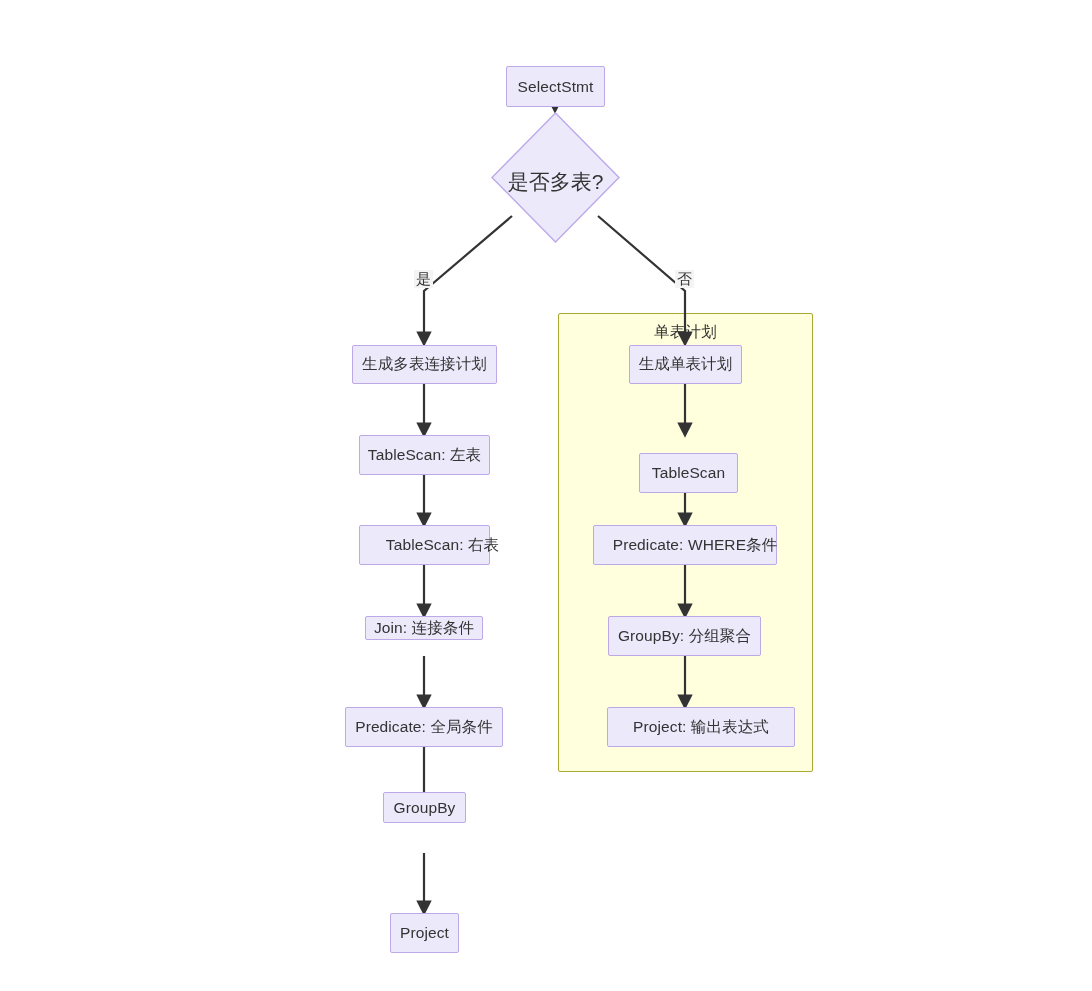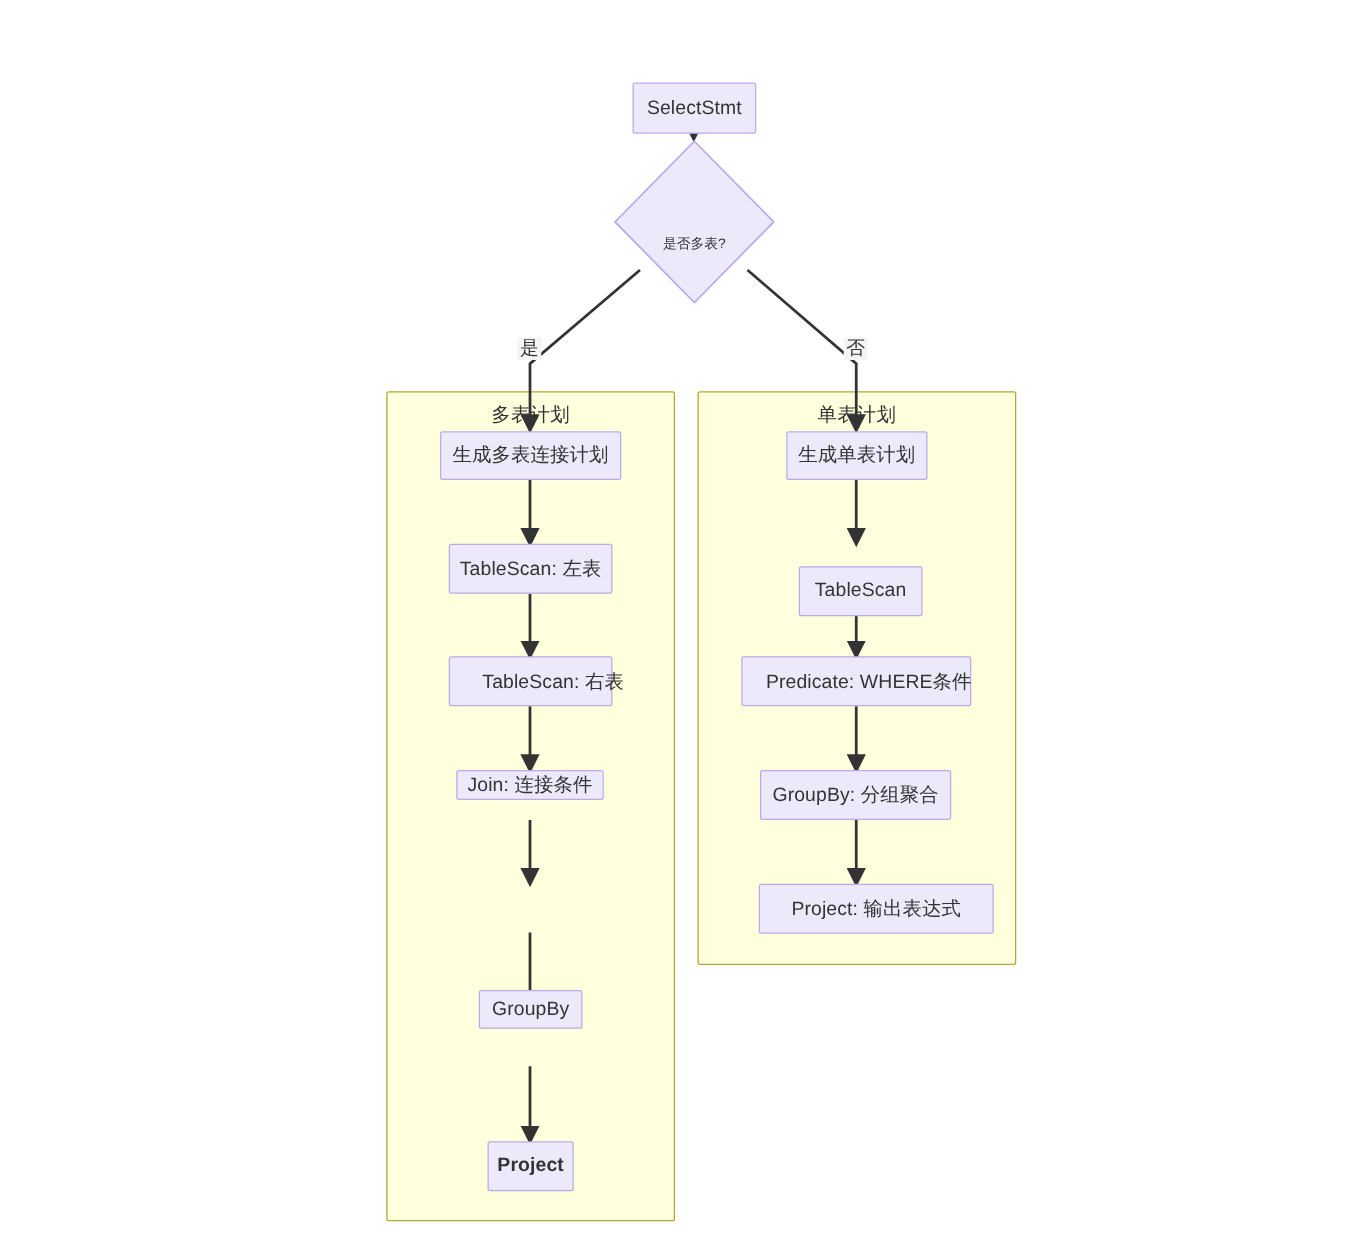--- a/index.html
+++ b/index.html
@@ -71,51 +71,48 @@
     position: absolute;
   }
   .diamond-wrap svg {
     position: absolute;
     left: 0;
     top: 0;
   }
   .diamond-label {
     position: absolute;
     left: 0;
-    top: 17px;
+    top: 4px;
     width: 100%;
     height: 100%;
     display: flex;
     align-items: center;
     justify-content: center;
     color: #333333;
-    font-size: 11px;
+    font-size: 21px;
     white-space: nowrap;
   }
 
   
   .edge-label {
     position: absolute;
     background: #f4f4f4;
     color: #333333;
     font-size: 15px;
     line-height: 16px;
     padding: 1px 2px;
     white-space: nowrap;
     text-align: center;
   }
 </style>
 </head>
 <body>
 
 <div id="canvas">
 
-  <div class="subgraph" style="left:309px; top:313px; width:231px; height:664px;">
-    <div class="subgraph-title">多表计划</div>
-  </div>
 
   <div class="subgraph" style="left:558px; top:313px; width:255px; height:459px;">
     <div class="subgraph-title">单表计划</div>
   </div>
 
   <svg id="wires" viewBox="0 0 1092 991">
     <defs>
       <marker id="arrow" viewBox="0 0 12 12" refX="9" refY="6" markerWidth="7" markerHeight="7" orient="auto-start-reverse">
         <path d="M 0 0 L 12 6 L 0 12 z" fill="#333333"></path>
       </marker>
@@ -155,24 +152,25 @@
   <div class="edge-label" style="left:675px; top:270px;">否</div>
 
   <div class="node" style="left:352px; top:345px; width:145px; height:39px;">生成多表连接计划</div>
 
   <div class="node" style="left:359px; top:435px; width:131px; height:40px;">TableScan: 左表</div>
 
   <div class="node" style="left:359px; top:525px; width:131px; height:40px;padding-left:36px;">TableScan: 右表</div>
 
   <div class="node" style="left:365px; top:616px; width:118px; height:24px;">Join: 连接条件</div>
 
+  <div class="node" style="left:345px; top:707px; width:158px; height:40px;">Predicate: 全局条件</div>
 
   <div class="node" style="left:383px; top:792px; width:83px; height:31px;">GroupBy</div>
 
-  <div class="node" style="left:390px; top:913px; width:69px; height:40px;font-weight:bold;">Project</div>
+  <div class="node" style="left:390px; top:913px; width:69px; height:40px;">Project</div>
 
   <div class="node" style="left:629px; top:345px; width:113px; height:39px;">生成单表计划</div>
 
   <div class="node" style="left:639px; top:453px; width:99px; height:40px;">TableScan</div>
 
   <div class="node" style="left:593px; top:525px; width:184px; height:40px;padding-left:20px;">Predicate: WHERE条件</div>
 
   <div class="node" style="left:608px; top:616px; width:153px; height:40px;">GroupBy: 分组聚合</div>
 
   <div class="node" style="left:607px; top:707px; width:188px; height:40px;">Project: 输出表达式</div>

